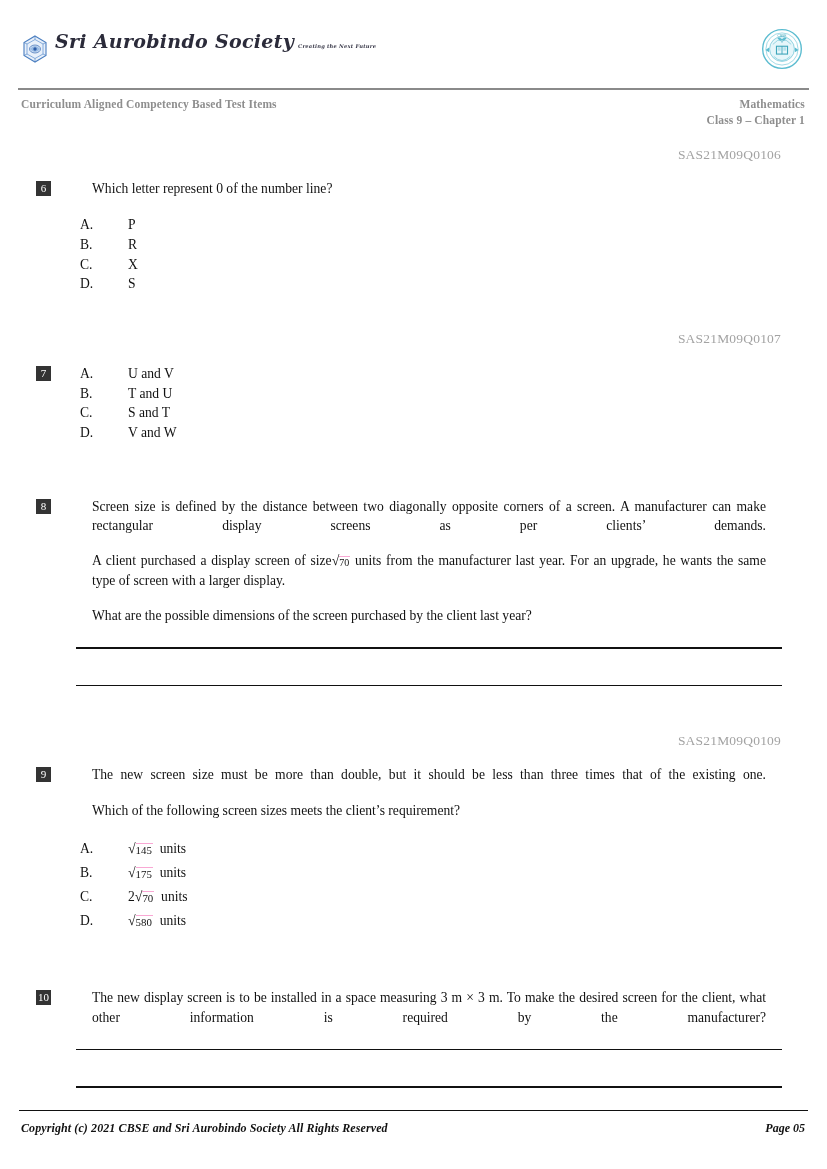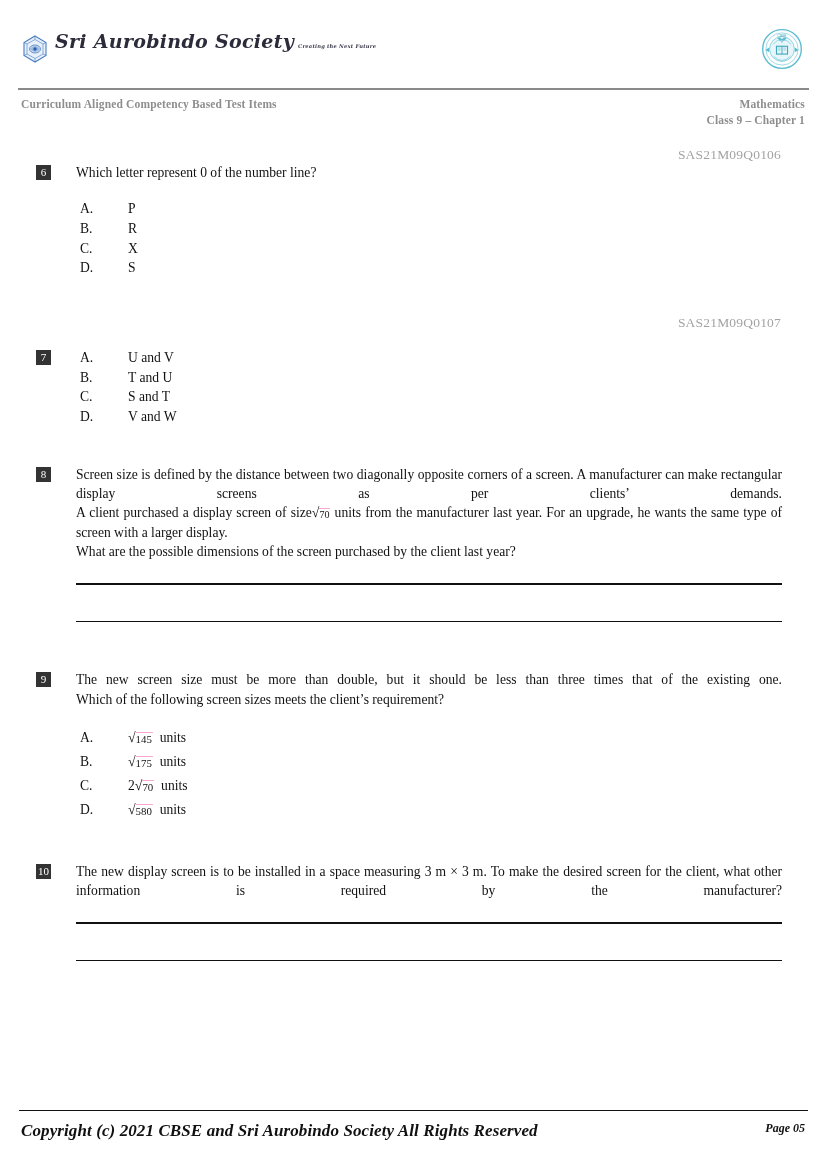--- a/index.html
+++ b/index.html
@@ -155,21 +155,21 @@
     padding: 0 2px;
     box-sizing: border-box;
   }
   .qtext {
     font-family: "Liberation Serif", serif;
     font-size: 13.6px;
     line-height: 1.42;
     color: #111111;
     text-align: justify;
   }
-  .qtext p { margin: 0; }
+  .qtext p { margin: 16px; }
   .qtext p.just { text-align: justify; text-align-last: justify; }
 
   .options {
     margin-top: 17px;
     padding-left: 4px;
   }
   .opt {
     display: flex;
     align-items: baseline;
     font-family: "Liberation Serif", serif;
@@ -235,21 +235,21 @@
     width: 827px;
     height: 20px;
   }
   .footer-left {
     position: absolute;
     left: 21px;
     top: 0;
     font-family: "Liberation Serif", serif;
     font-style: italic;
     font-weight: bold;
-    font-size: 17px;
+    font-size: 12px;
     color: #111111;
     letter-spacing: 0.1px;
     white-space: nowrap;
   }
   .footer-right {
     position: absolute;
     right: 22px;
     top: 0;
     font-family: "Liberation Serif", serif;
     font-style: italic;
@@ -374,20 +374,21 @@
       </div>
     </div>
 
     <div class="ans-lines">
       <div class="ans-line"></div>
       <div class="ans-line"></div>
     </div>
 
     <div class="sp-q9"></div>
 
+    <div class="qid">SAS21M09Q0109</div>
     <div class="qblock">
       <span class="qnum">9</span>
       <div class="qtext">
         <p class="just">The new screen size must be more than double, but it should be less than three times that of the existing one.</p>
         <p>Which of the following screen sizes meets the client’s requirement?</p>
       </div>
       <div class="options opt-tall">
         <div class="opt">
           <span class="lbl">A.</span>
           <span class="val"><span class="rad"><span></span><span class="sign">√</span><span class="rand">145</span></span>&nbsp; <span>units</span></span>

